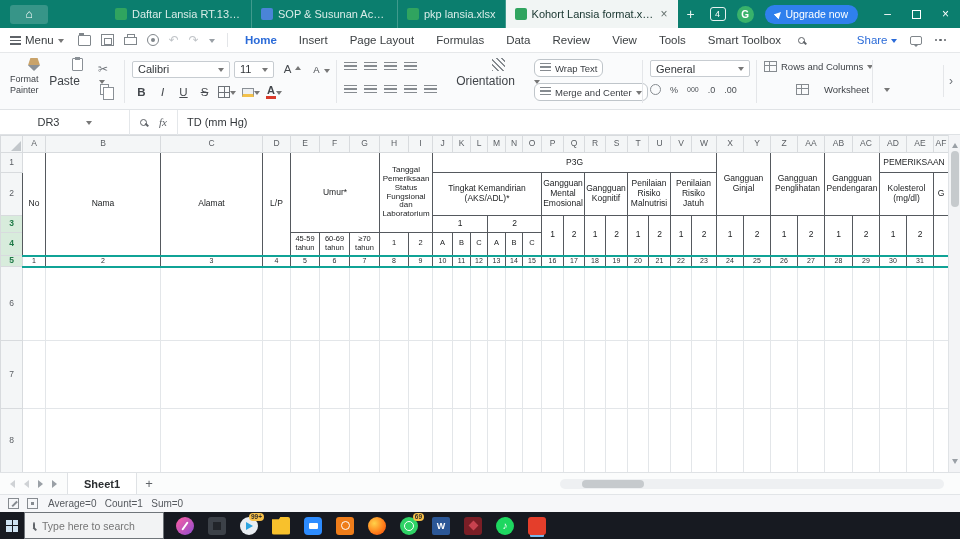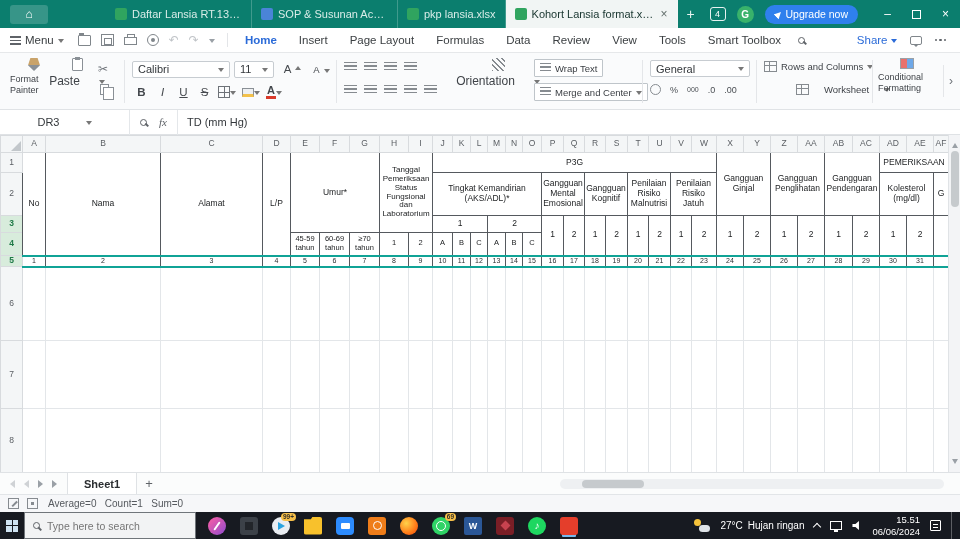--- a/index.html
+++ b/index.html
@@ -72,21 +72,21 @@
 .bij{font-size:11.5px;width:15px;text-align:center}
 .ric-brush{width:12px;height:13px;background:linear-gradient(180deg,#c9a36a 0 50%,#8a9096 50% 100%);clip-path:polygon(20% 0,80% 0,100% 55%,50% 100%,0 55%)}
 .ric-clip{width:11px;height:13px;border:1px solid #8a9096;border-radius:1px;position:relative;background:#fff}
 .ric-clip::before{content:"";position:absolute;top:-2px;left:2px;width:5px;height:3px;background:#8a9096}
 .ric-copy{width:9px;height:11px;border:1px solid #8a9096;background:#fff;position:relative}
 .ric-copy::before{content:"";position:absolute;left:2px;top:2px;width:9px;height:11px;border:1px solid #8a9096;background:#fff}
 .ric-borders{width:12px;height:12px;border:1px solid #6d7278;background:linear-gradient(#6d7278,#6d7278) center/100% 1px no-repeat,linear-gradient(#6d7278,#6d7278) center/1px 100% no-repeat}
 .ric-fill{width:12px;height:9px;border:1px solid #8a9096;border-bottom:3px solid #f3c14b;background:#eef0f2}
 .colorA{font-size:11px;font-weight:bold;border-bottom:3px solid #d93a2b;line-height:1.05;padding:0 1px}
 .ric-orient{width:13px;height:13px;background:repeating-linear-gradient(45deg,#868b90 0 1.4px,transparent 1.4px 3.8px)}
-.btn-out{position:absolute;border:1px solid #bfc5ca;border-radius:1px;background:#fff;display:flex;align-items:center;gap:4px;height:18px;padding:0 5px;font-size:9.5px;color:#3a3e43;white-space:nowrap}
+.btn-out{position:absolute;border:1px solid #bfc5ca;border-radius:6px;background:#fff;display:flex;align-items:center;gap:4px;height:18px;padding:0 5px;font-size:9.5px;color:#3a3e43;white-space:nowrap}
 .ric-cur{width:11px;height:11px;border:1px solid #868b90;border-radius:50%}
 .numtxt{font-size:9px;color:#4a4e53}
 .ric-grid{width:13px;height:11px;border:1px solid #868b90;background:linear-gradient(#868b90,#868b90) 4px 0/1px 100% no-repeat,linear-gradient(#868b90,#868b90) 0 3px/100% 1px no-repeat}
 .ric-cond{width:14px;height:11px;border:1px solid #9aa0a6;background:linear-gradient(90deg,#e8716d 0 48%,#fff 48% 52%,#6ea8e8 52% 100%)}
 .morebtn{position:absolute;right:2px;top:12px;width:15px;height:32px;border-left:1px solid #e4e6e9;display:flex;align-items:center;justify-content:center;color:#6d7278;font-size:12px}
 .lblrow{display:flex;align-items:center;justify-content:center;gap:19px;font-size:12px}
 .supup{width:0;height:0;border:3px solid transparent;border-bottom:4px solid #777;margin-bottom:6px}
 .supdn{width:0;height:0;border:3px solid transparent;border-top:4px solid #777;margin-top:6px}
 
 
@@ -147,21 +147,21 @@
 .ztick{position:absolute;left:53px;top:-3px;width:1.5px;height:8px;background:#aab0b5}
 .zhandle{position:absolute;left:44px;top:-4px;width:9px;height:9px;border-radius:50%;background:#fff;border:1px solid #9aa0a6}
 .fullsc{width:11px;height:11px;border:1px solid #868b90;position:relative}
 .fullsc::after{content:"";position:absolute;left:2px;top:2px;right:2px;bottom:2px;border:1px dashed #868b90}
 
 
 .taskbar{position:absolute;top:512px;left:0;width:960px;height:27px;background:#171a21;display:flex;align-items:center;color:#fff}
 .startbtn{width:24px;height:27px;display:flex;align-items:center;justify-content:center}
 .winlogo{display:grid;grid-template-columns:5.5px 5.5px;grid-template-rows:5.5px 5.5px;gap:1px}
 .winlogo i{background:#cfe3f2}
-.tsearch{width:172px;height:27px;background:#f2f3f4;border:1px solid #70757a;display:flex;align-items:center;gap:7px;padding:0 8px}
+.tsearch{width:140px;height:27px;background:#f2f3f4;border:1px solid #70757a;display:flex;align-items:center;gap:7px;padding:0 8px}
 .tsearch .glass{border-color:#5f6368}
 .tsearch input{flex:1;border:none;background:transparent;outline:none;font-size:10.5px;color:#4a4e53;font-family:inherit}
 .tk{display:flex;align-items:center;gap:14px;margin-left:12px}
 .tki{position:relative;width:18px;height:18px;display:flex;align-items:center;justify-content:center;border-radius:3px;font-size:9px;font-weight:bold}
 .tki.active{box-shadow:0 4px 0 -2px #76b9ed}
 .badge{position:absolute;top:-4px;right:-6px;background:#f7c04a;color:#33302a;border-radius:6px;font-size:6.5px;font-weight:bold;padding:0 2px;line-height:8px}
 .ic-feather{background:linear-gradient(135deg,#ff5fa2,#8e4bd0);border-radius:50%}
 .ic-feather::after{content:"";width:2px;height:10px;background:#fff;transform:rotate(35deg);display:block;border-radius:1px}
 .ic-dark{background:#3c4148}
 .ic-dark::after{content:"";width:8px;height:8px;background:#22252a;display:block}
@@ -396,25 +396,20 @@
     <span style="font-size:9.5px">Rows and Columns</span>
     <span class="caret"></span>
   </div>
   <div class="rowflex" style="left:796px;top:31px;gap:15px">
     <span class="ric-grid"></span>
     <span style="font-size:9.5px">Worksheet</span>
     <span class="caret"></span>
   </div>
   <div class="vsep" style="left:872px"></div>
 
-  <div class="bigbtn" style="left:878px;width:58px">
-    <span class="bic ric-cond"></span>
-    <span>Conditional</span><br>
-    <span>Formatting</span>
-  </div>
   <div class="morebtn">›</div>
 </div>
 
 <div class="fbar">
   <div class="namebox">
     <span>DR3</span>
     <span class="caret"></span>
   </div>
   <div class="fico">
     <span class="glass"></span>
@@ -749,29 +744,13 @@
     <div class="tki ic-orange"></div>
     <div class="tki ic-ff"></div>
     <div class="tki ic-wa">
         <span class="badge">69</span>
       </div>
     <div class="tki ic-word">W</div>
     <div class="tki ic-game"></div>
     <div class="tki ic-spot">♪</div>
     <div class="tki ic-wps active"></div>
   </div>
-  <div class="tray">
-    <span class="wx"></span>
-    <span class="wtxt">
-      <span>27°C</span>
-      <span>Hujan ringan</span>
-    </span>
-    <span class="chevup"></span>
-    <span class="mon"></span>
-    <span class="spk"></span>
-    <div class="clock">
-      <div>15.51</div>
-      <div>06/06/2024</div>
-    </div>
-    <span class="notif"></span>
-    <span class="sliver"></span>
-  </div>
 </div>
 
 </body></html>

